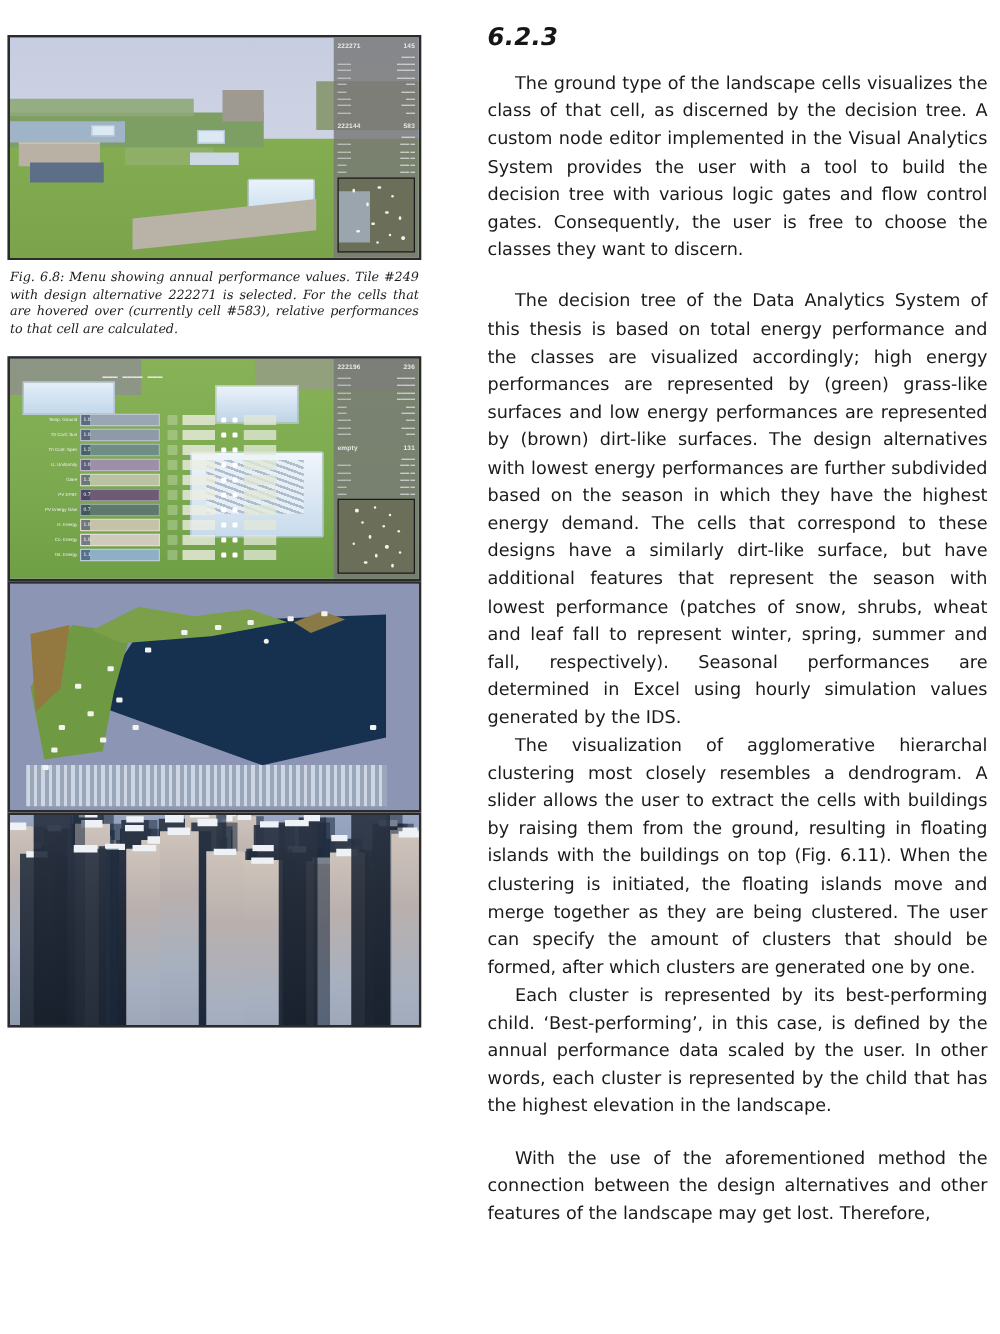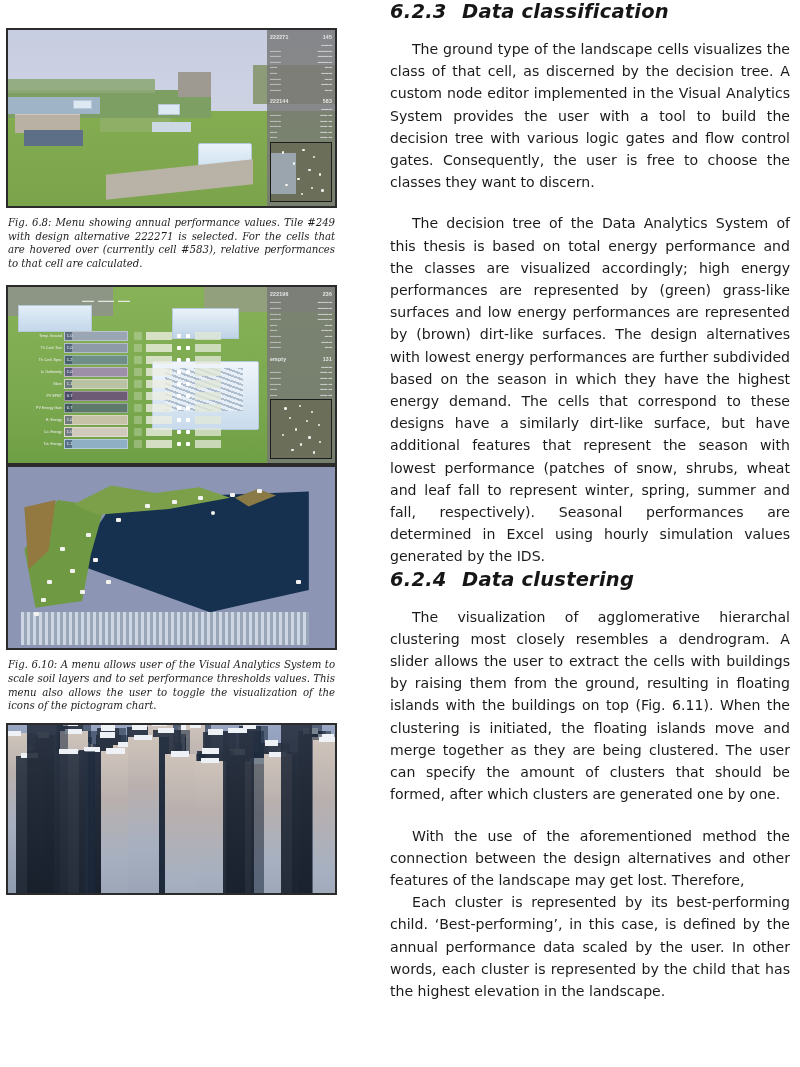--- a/index.html
+++ b/index.html
@@ -57,21 +57,21 @@
     box-sizing:border-box;
     padding:0 10px 0 45px;
   }
   h2.sect{
     font-family:"DejaVu Sans", sans-serif;
     font-style:italic;
     font-weight:600;
     font-size:19.5px;
     line-height:24px;
     color:#161616;
-    margin:0 0 14px 0;
+    margin:18px 0 14px 0;
     letter-spacing:0.2px;
     display:flex;
   }
   h2.sect .num{width:72px;flex:none;}
   p.body{
     font-family:"DejaVu Sans", sans-serif;
     font-size:14.1px;
     line-height:22.2px;
     color:#1a1a1a;
     text-align:justify;
@@ -500,21 +500,20 @@
         <div class="mm-dot" style="left:33%;top:28%;width:5px;height:4px;border-radius:1px;"></div>
         <div class="mm-dot" style="left:42%;top:20%;width:5px;height:4px;border-radius:1px;"></div>
         <div class="mm-dot" style="left:50%;top:18%;width:5px;height:4px;border-radius:1px;"></div>
         <div class="mm-dot" style="left:58%;top:16%;width:5px;height:4px;border-radius:1px;"></div>
         <div class="mm-dot" style="left:68%;top:14%;width:5px;height:4px;border-radius:1px;"></div>
         <div class="mm-dot" style="left:76%;top:12%;width:5px;height:4px;border-radius:1px;"></div>
         <div class="mm-dot" style="left:62%;top:24%;width:4px;height:4px;border-radius:50%;"></div>
         <div class="mm-dot" style="left:88%;top:62%;width:5px;height:4px;border-radius:1px;"></div>
         <div class="mm-dot" style="left:8%;top:80%;width:5px;height:4px;border-radius:1px;"></div>
       </div>
-      <div class="caption cap-gap-3">Fig. 6.10: A menu allows user of the Visual Analytics System to scale soil layers and to set performance thresholds values. This menu also allows the user to toggle the visualization of the icons of the pictogram chart.</div>
     </div>
 
     <div class="figure">
       <div class="fig-frame fig-h4">
         <div style="position:absolute;inset:0;background:linear-gradient(#9aa6c2,#7e93b4 40%,#2c4460);"></div>
         <div style="position:absolute;left:0;top:45%;width:100%;height:55%;background:#1e3550;"></div>
         <div style="position:absolute;left:0;top:52%;width:48%;height:48%;background:#5d8f3c;clip-path:polygon(0 10%,42% 0,60% 40%,34% 100%,0 100%);"></div>
         <div style="position:absolute;left:62%;top:48%;width:26%;height:18%;background:#5d8f3c;clip-path:polygon(10% 30%,60% 0,100% 40%,50% 90%);"></div>
         <div id="pillar-field">
             <div class="pshadow" style="left: 3.59008%; top: 17.3846%; width: 1.6%; height: 71.2325%;"></div>
@@ -706,30 +705,25 @@
           </div>
       </div>
     </div>
 
   </div>
 
   <div class="col-right">
 
     <h2 class="sect">
       <span class="num">6.2.3</span>
-      <span>Data classification</span>
     </h2>
 
     <p class="body">The ground type of the landscape cells visualizes the class of that cell, as discerned by the decision tree. A custom node editor implemented in the Visual Analytics System provides the user with a tool to build the decision tree with various logic gates and flow control gates. Consequently, the user is free to choose the classes they want to discern.</p>
     <p class="body gap-para">The decision tree of the Data Analytics System of this thesis is based on total energy performance and the classes are visualized accordingly; high energy performances are represented by (green) grass-like surfaces and low energy performances are represented by (brown) dirt-like surfaces. The design alternatives with lowest energy performances are further subdivided based on the season in which they have the highest energy demand. The cells that correspond to these designs have a similarly dirt-like surface, but have additional features that represent the season with lowest performance (patches of snow, shrubs, wheat and leaf fall to represent winter, spring, summer and fall, respectively). Seasonal performances are determined in Excel using hourly simulation values generated by the IDS.</p>
 
-    <h2 class="sect gap-sect">
-      <span class="num">6.2.4</span>
-      <span>Data clustering</span>
-    </h2>
 
     <p class="body">The visualization of agglomerative hierarchal clustering most closely resembles a dendrogram. A slider allows the user to extract the cells with buildings by raising them from the ground, resulting in floating islands with the buildings on top (Fig. 6.11). When the clustering is initiated, the floating islands move and merge together as they are being clustered. The user can specify the amount of clusters that should be formed, after which clusters are generated one by one.</p>
+    <p class="body">Each cluster is represented by its best-performing child. ‘Best-performing’, in this case, is defined by the annual performance data scaled by the user. In other words, each cluster is represented by the child that has the highest elevation in the landscape.</p>
     <p class="body gap-para">With the use of the aforementioned method the connection between the design alternatives and other features of the landscape may get lost. Therefore,</p>
-    <p class="body">Each cluster is represented by its best-performing child. ‘Best-performing’, in this case, is defined by the annual performance data scaled by the user. In other words, each cluster is represented by the child that has the highest elevation in the landscape.</p>
 
   </div>
 
 </div>
 
 </body></html>

